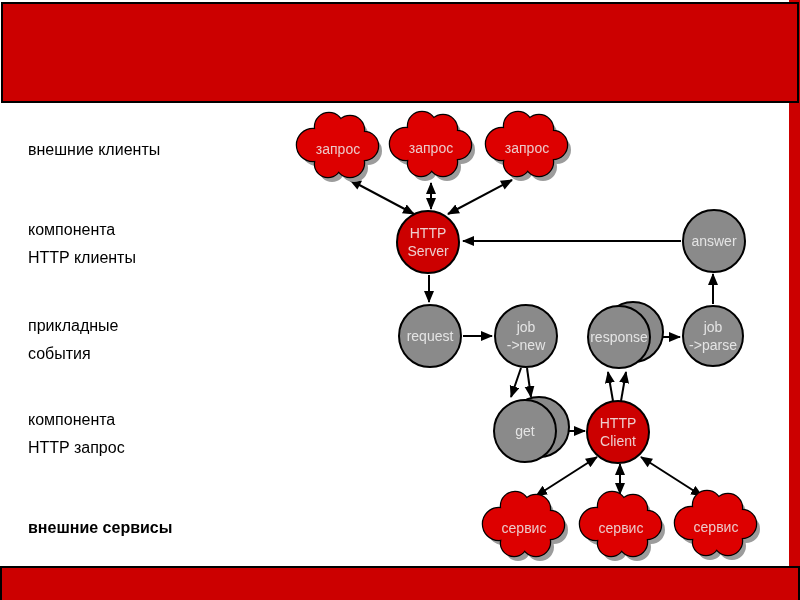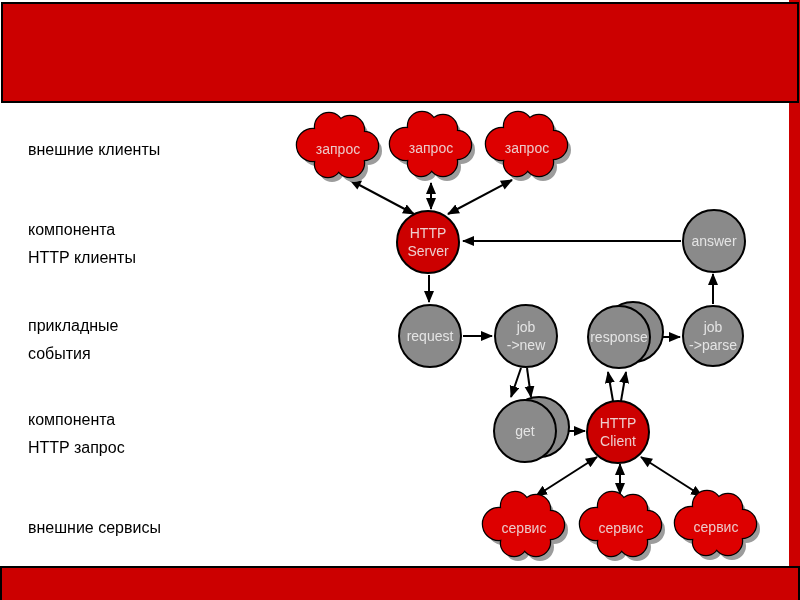--- a/index.html
+++ b/index.html
@@ -20,21 +20,21 @@
     background:var(--accent_red,#cc0000);
   }
   .label-block{
     position:absolute;left:28px;width:233px;text-align:left;
     color:var(--label_black,#000);font-size:16px;line-height:28px;
   }
   .lb-1{top:136px;padding-right:16px;}
   .lb-2{top:216px;}
   .lb-3{top:312px;padding-right:10px;}
   .lb-4{top:406px;}
-  .lb-5{top:514px;}
+  .lb-5{top:514px;font-weight:bold;}
   svg{position:absolute;left:0;top:0;}
   .edge{stroke:var(--outline_black,#000);stroke-width:2;fill:none;}
   .node-circle{stroke:var(--outline_black,#000);stroke-width:2;}
   .gray{fill:var(--node_gray,#8a8a8a);}
   .red{fill:var(--node_red,#cc0000);}
   .node-label{font:14px "Liberation Sans",sans-serif;text-anchor:middle;}
   .on-gray{fill:#e4e4e4;}
   .on-red{fill:#eecdcd;}
   .on-cloud{fill:#ecc9c9;}
   .arrowhead{fill:var(--outline_black,#000);}

